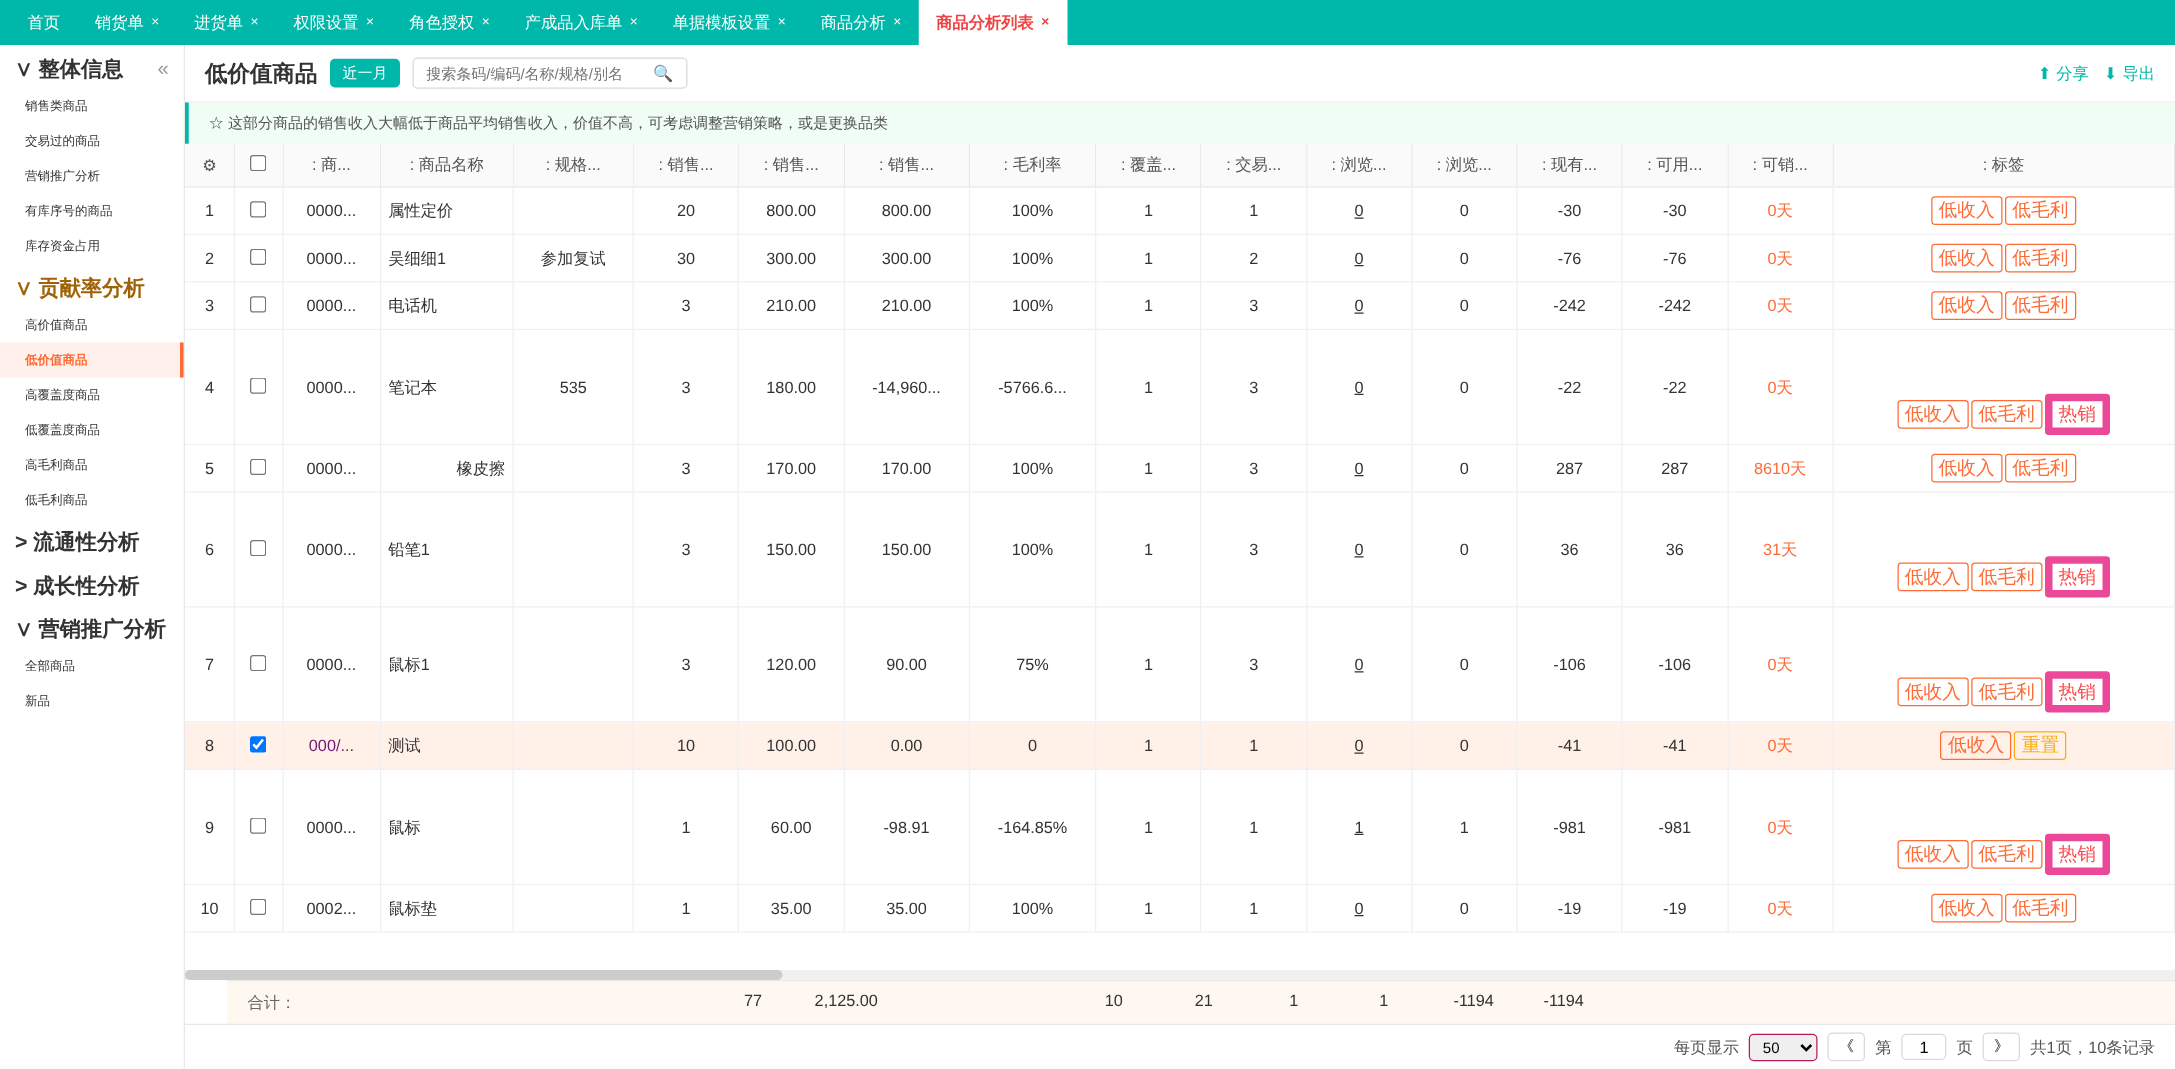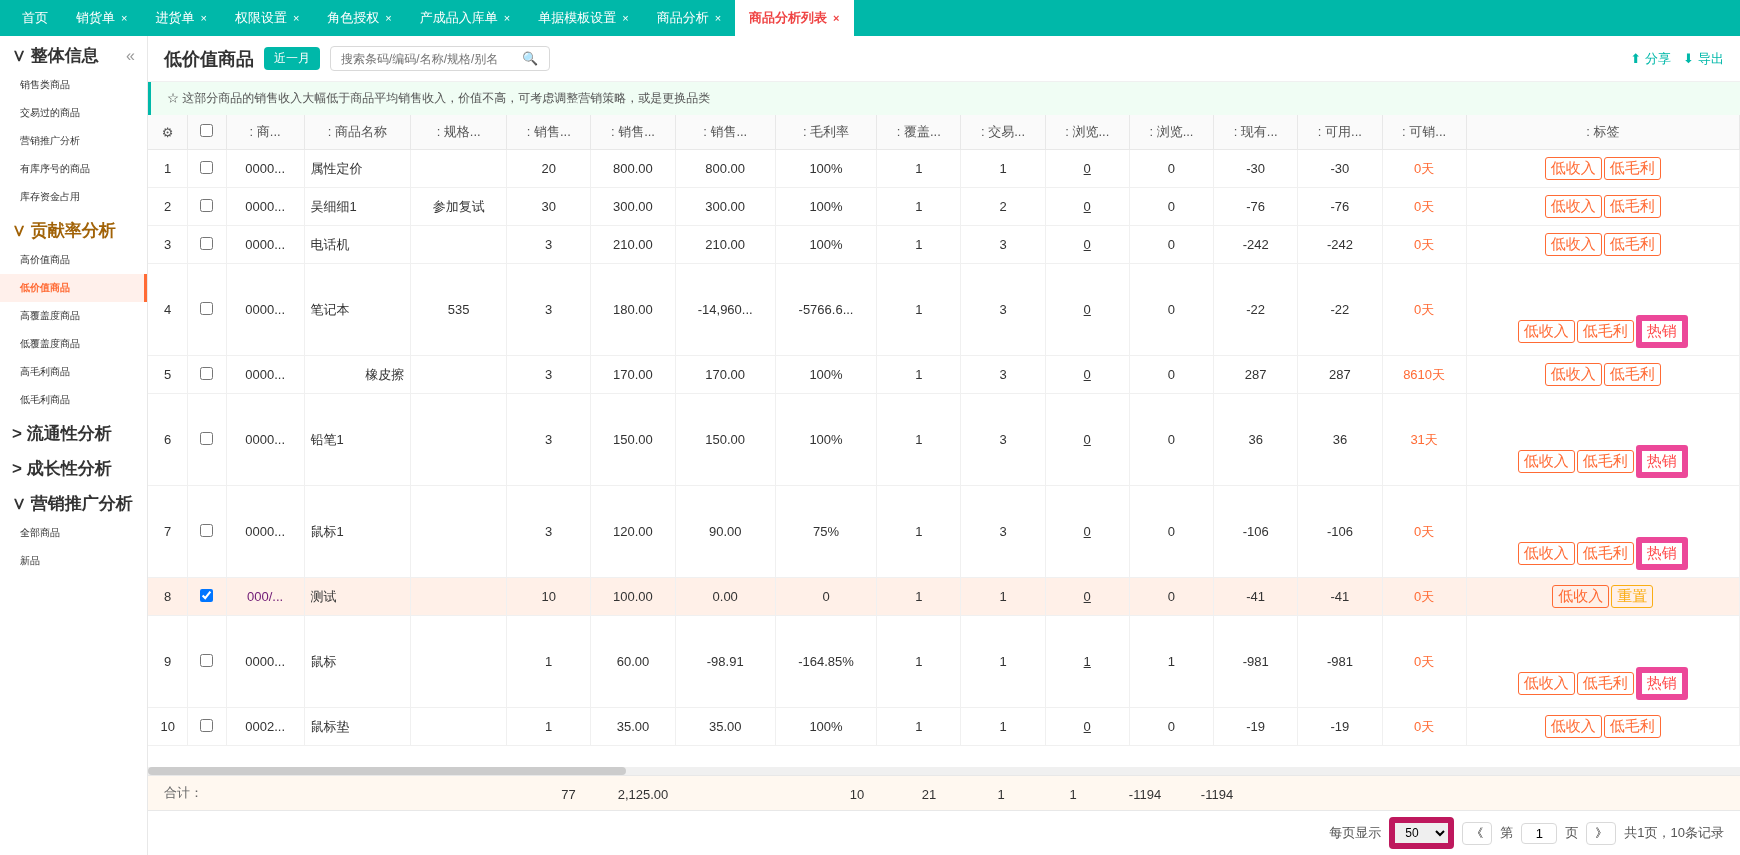--- a/index.html
+++ b/index.html
@@ -181,24 +181,25 @@
     .tag-yellow { color: #faad14; border: 1px solid #faad14; }
     .days-orange { color: #ff6b35; }
     .underline { text-decoration: underline; cursor: pointer; }
 
     
     .table-footer {
       background: #fff8f0;
       border-top: 1px solid #e8e8e8;
       padding: 8px 16px;
       display: flex;
-      align-items: flex-end;
+      align-items: flex-start;
       flex-shrink: 0;
       font-size: 13px;
       color: #333;
+      margin-left: 34px;
     }
     .footer-label { color: #666; margin-right: 16px; }
     .footer-values {
       display: flex;
       gap: 2px;
       align-items: center;
     }
     .footer-cell {
       min-width: 80px;
       text-align: center;
@@ -210,21 +211,21 @@
       align-items: center;
       justify-content: flex-end;
       padding: 6px 16px;
       border-top: 1px solid #e8e8e8;
       gap: 8px;
       flex-shrink: 0;
       font-size: 12px;
       color: #555;
     }
     .page-size-select {
-      border: 6px solid #be185d;
+      border: 1px solid #be185d;
       border-radius: 4px;
       padding: 2px 6px;
       font-size: 12px;
     }
     .page-nav-btn {
       border: 1px solid #d9d9d9;
       border-radius: 4px;
       background: #fff;
       padding: 2px 8px;
       cursor: pointer;

